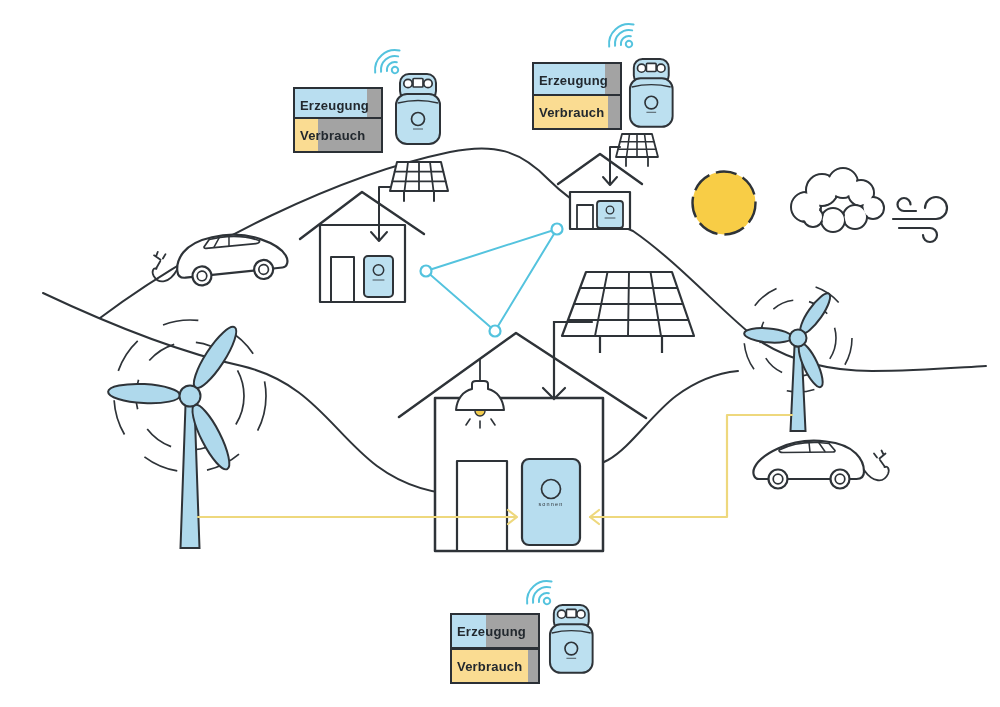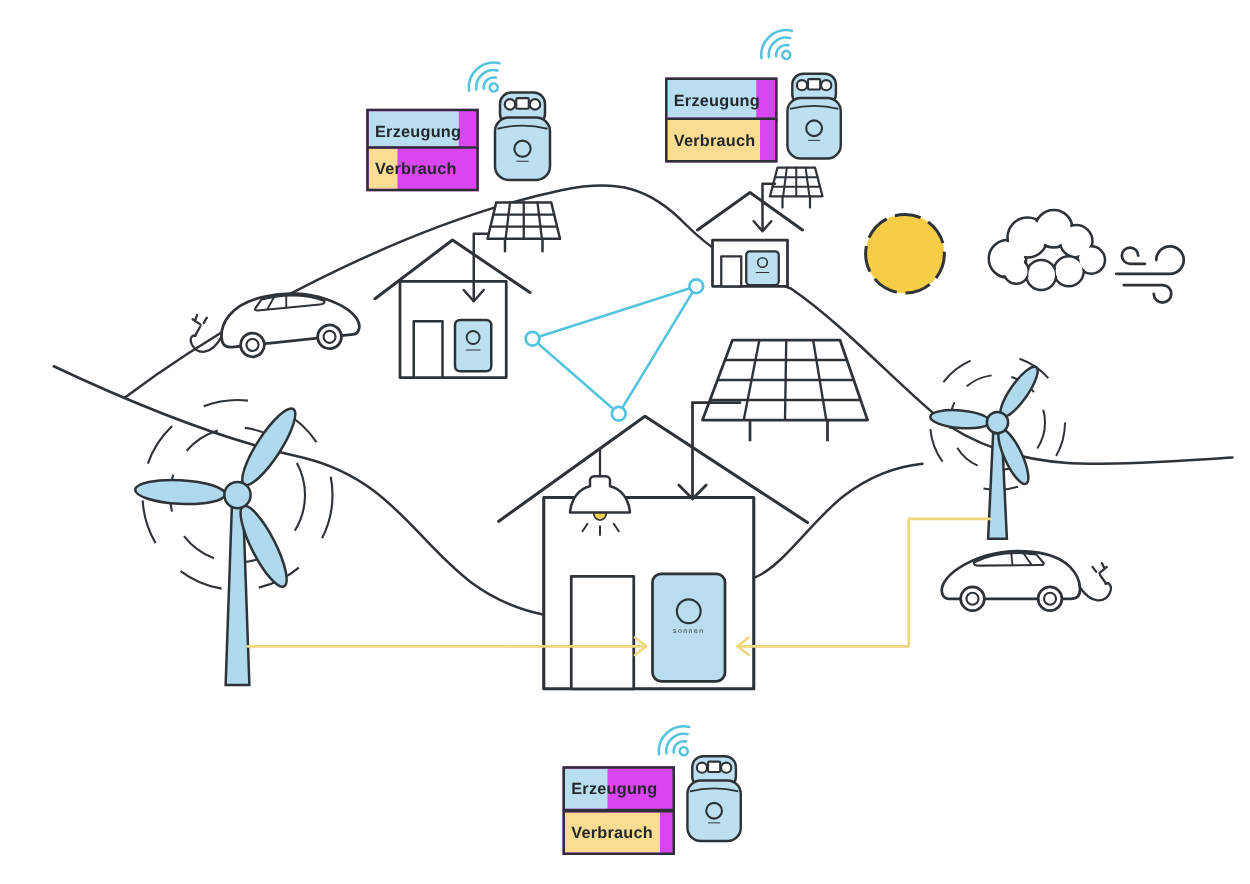--- a/index.html
+++ b/index.html
@@ -1,20 +1,20 @@
 <!DOCTYPE html>
 <html><head>
 <meta charset="utf-8">
 <style>
   html,body{margin:0;padding:0;background:#ffffff;}
   .stage{position:relative;width:1000px;height:707px;background:#ffffff;overflow:hidden;
          font-family:"Liberation Sans",sans-serif;}
   .scene{position:absolute;left:0;top:0;}
   .meter-panel{position:absolute;}
-  .bar{position:absolute;width:90px;height:36px;border:2px solid #2B3036;background:#d946ef;
+  .bar{position:absolute;width:90px;height:36px;border:2px solid #2B3036;background:#a3a3a3;
        box-sizing:border-box;overflow:hidden;}
   .bar-fill{position:absolute;left:0;top:0;bottom:0;}
   .bar-label{position:absolute;left:5px;top:50%;transform:translateY(-50%);
              font-size:13px;font-weight:bold;color:#22282E;letter-spacing:.2px;white-space:nowrap;}
 </style>
 </head>
 <body>
 
 <div class="stage">
 

